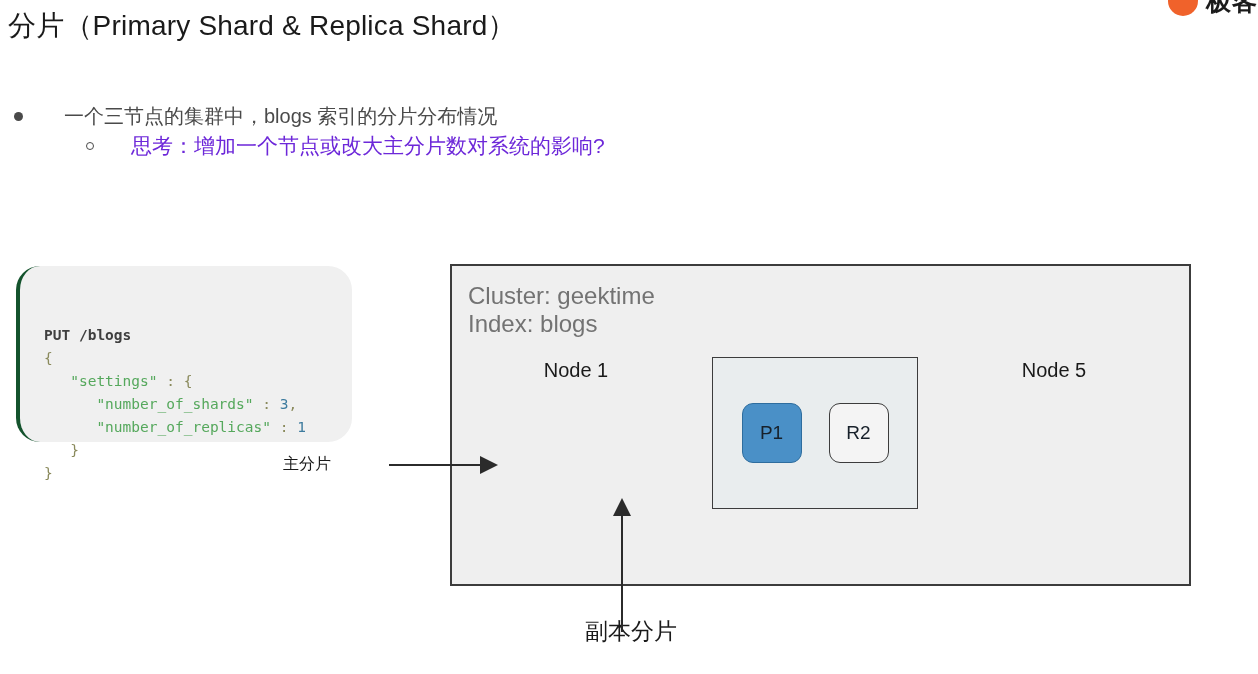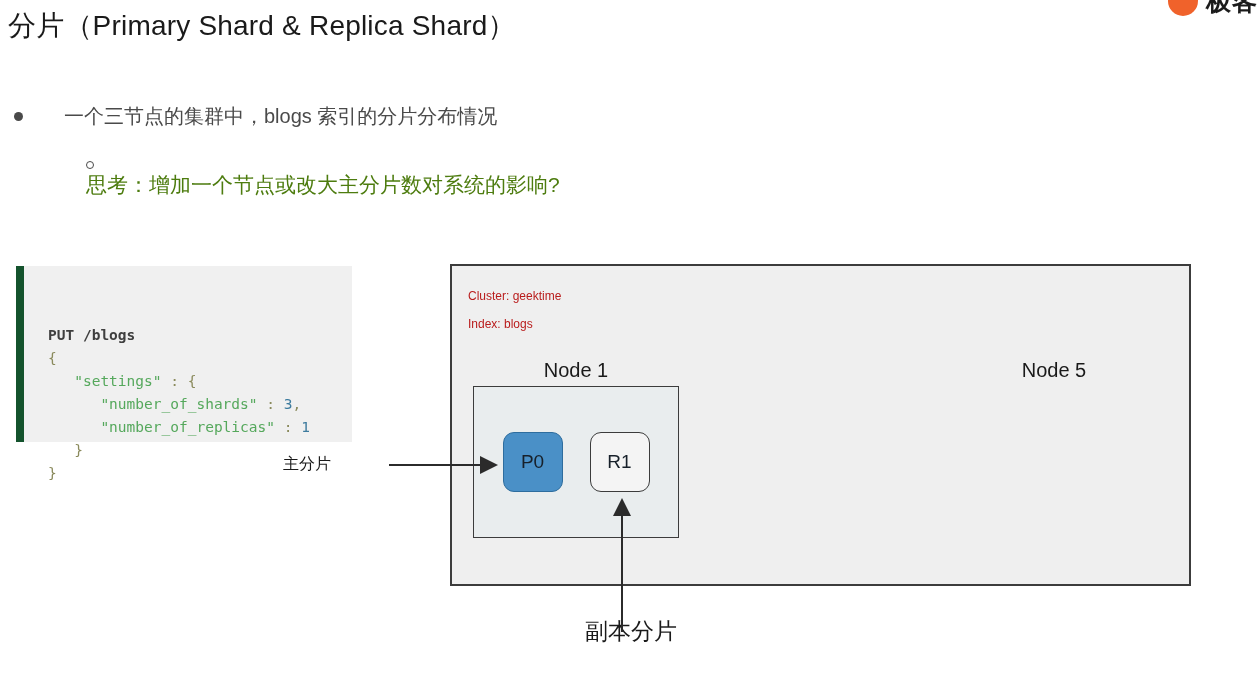--- a/index.html
+++ b/index.html
@@ -85,28 +85,27 @@
     height: 9px;
     border-radius: 50%;
     background: #4a4a4a;
     margin-top: 12px;
     margin-right: 41px;
     flex: none;
   }
   .bullet-l2 {
     position: absolute;
     left: 86px;
-    top: 149px;
+    top: 130px;
     display: flex;
     align-items: flex-start;
     font-size: 21px;
     line-height: 31px;
-    color: #4d7c0f;
-    white-space: nowrap;
-    flex-direction: column;
+    color: #6d28d9;
+    white-space: nowrap;
   }
   .bullet-l2 .ring {
     width: 8px;
     height: 8px;
     border-radius: 50%;
     border: 1.5px solid #4a4a4a;
     background: transparent;
     box-sizing: border-box;
     margin-top: 12px;
     margin-right: 37px;
@@ -114,27 +113,28 @@
   }
 
   
   .code-block {
     position: absolute;
     left: 16px;
     top: 266px;
     width: 336px;
     height: 176px;
     background: #F0F0F0;
-    border-left: 8px solid #14532d;
+    border-left: 4px solid #14532d;
     box-sizing: border-box;
     padding: 12px 0 12px 24px;
     font-family: "DejaVu Sans Mono", "Liberation Mono", monospace;
     font-size: 14.5px;
     line-height: 23px;
     white-space: pre;
+    border-radius: 24px;
   }
   .code-block .kw  { color: #3f3f3f; font-weight: 700; }
   .code-block .pun { color: #8a8a5c; }
   .code-block .str { color: #55A85C; }
   .code-block .num { color: #3d7b9e; }
 
   
   .cluster-box {
     position: absolute;
     left: 450px;
@@ -142,42 +142,42 @@
     width: 741px;
     height: 322px;
     background: #EFEFEF;
     border: 2px solid #3c3c3c;
     box-sizing: border-box;
   }
   .cluster-meta {
     position: absolute;
     left: 16px;
     top: 16px;
-    font-size: 12px;
+    font-size: 24px;
     line-height: 28px;
-    color: #b91c1c;
+    color: #737373;
     white-space: pre-line;
   }
   .nodes-row {
     position: absolute;
     left: 21px;
     top: 91px;
     right: 21px;
     display: flex;
     gap: 33px;
   }
   .node {
     width: 206px;
   }
   .node-label {
     text-align: center;
     font-size: 20px;
     line-height: 26px;
     color: #1a1a1a;
-    margin-bottom: 3px;
+    margin-bottom: 24px;
   }
   .node-box {
     position: relative;
     height: 152px;
     background: #E9EDEE;
     border: 1.5px solid #3c3c3c;
     box-sizing: border-box;
     display: flex;
     align-items: center;
     justify-content: center;
@@ -257,26 +257,26 @@
   <div class="code-block">
     <div id="code-lines"><div><span class="kw">PUT </span><span class="kw">/blogs</span></div><div><span class="pun">{</span></div><div>   <span class="str">"settings"</span><span class="pun"> : {</span></div><div>      <span class="str">"number_of_shards"</span><span class="pun"> : </span><span class="num">3</span><span class="pun">,</span></div><div>      <span class="str">"number_of_replicas"</span><span class="pun"> : </span><span class="num">1</span></div><div>   <span class="pun">}</span></div><div><span class="pun">}</span></div></div>
   </div>
 
   <div class="cluster-box">
     <div class="cluster-meta">Cluster: geektime
 Index: blogs</div>
     <div class="nodes-row" id="nodes-row">
         <div class="node">
           <div class="node-label">Node 1</div>
-          <div class="node-box">
-            <div class="shard primary">P0</div>
-            <div class="shard replica">R1</div>
-          </div>
         </div>
         <div class="node">
+          <div class="node-box">
+            <div class="shard primary">P1</div>
+            <div class="shard replica">R2</div>
+          </div>
         </div>
         <div class="node">
           <div class="node-label">Node 5</div>
         </div>
       </div>
   </div>
 
   <div class="anno-primary">主分片</div>
   <div class="anno-replica">副本分片</div>
 

